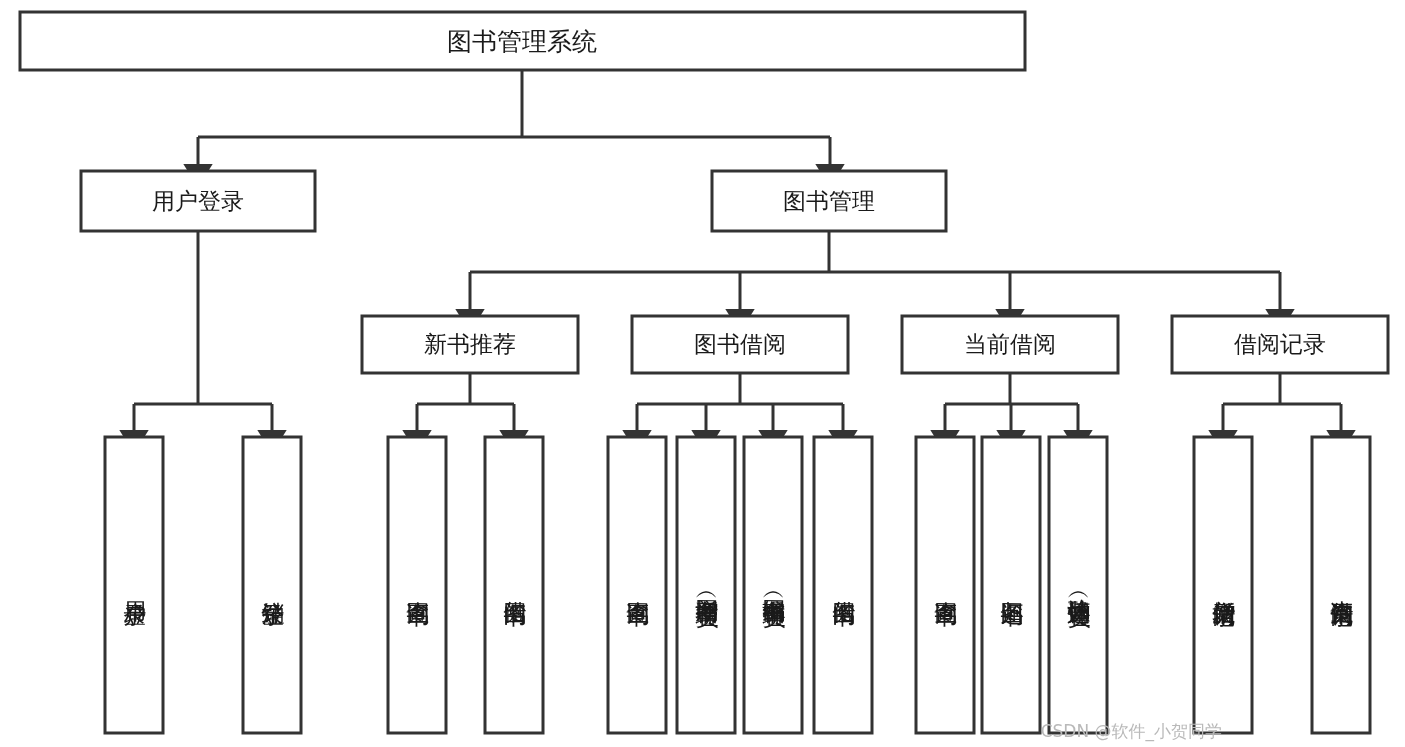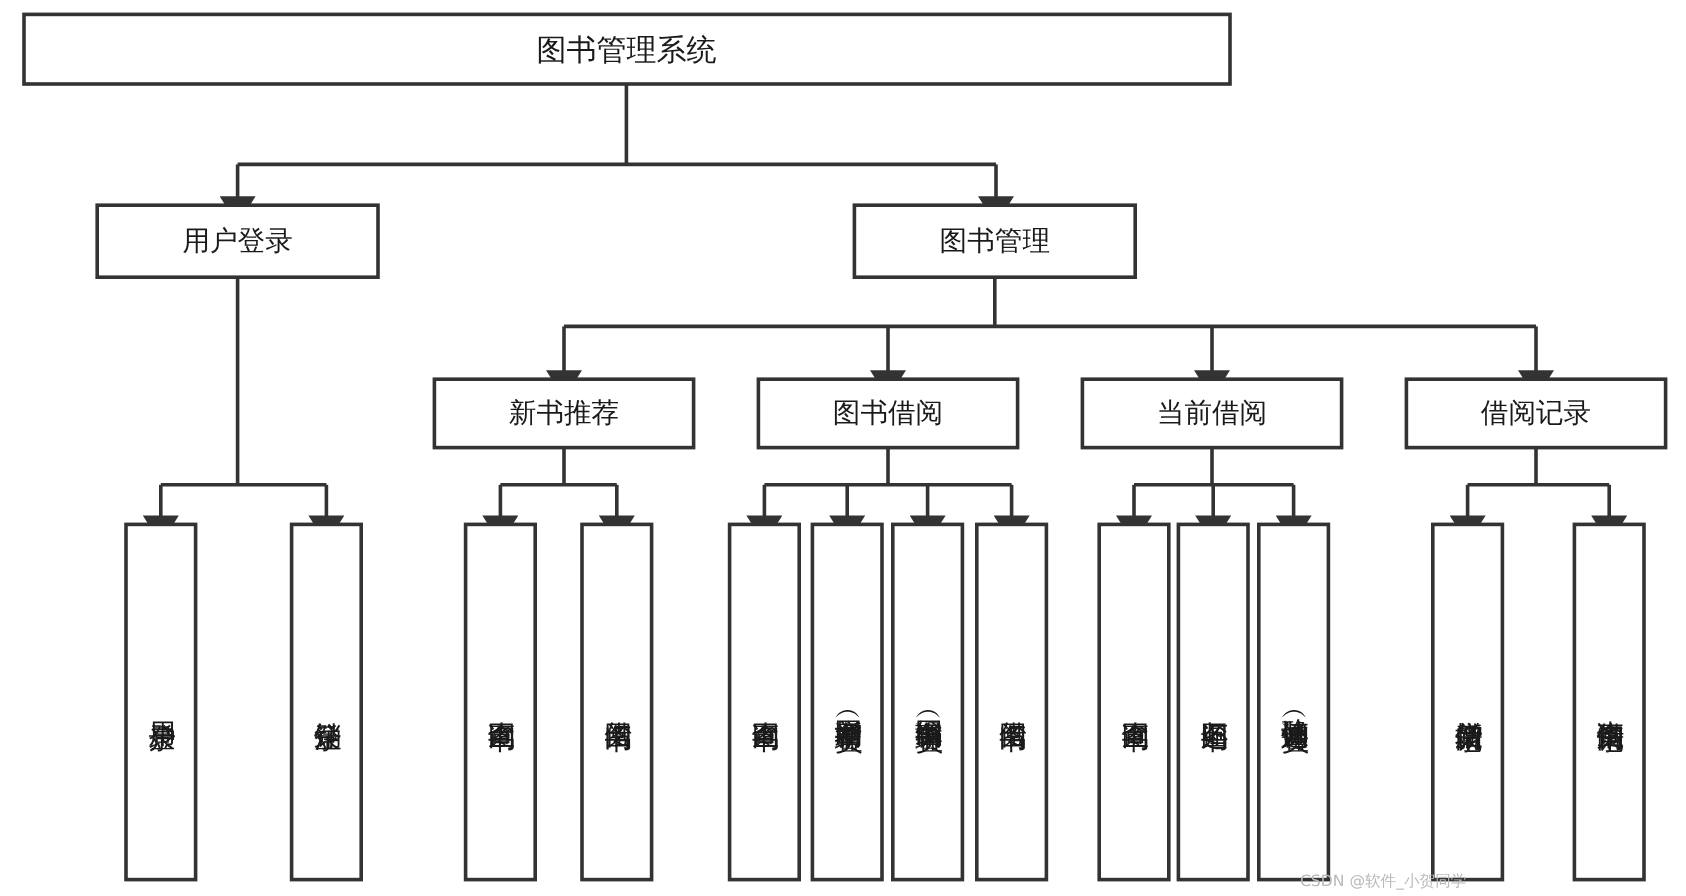--- a/index.html
+++ b/index.html
@@ -19,21 +19,21 @@
     dominant-baseline:middle;
   }
   .lvl1-label{font-size:25px;}
   .lvl2-label{font-size:23px;}
   .lvl3-label{font-size:23px;}
   .leaf-label{font-size:23px;letter-spacing:1px;}
   .watermark{
     position:absolute;
     right:8px;bottom:4px;
     color:#b9b9b9;
-    font-size:13px;
+    font-size:17px;
     font-family:"DejaVu Sans","Liberation Sans",sans-serif;
     white-space:nowrap;
     user-select:none;
   }
 </style>
 </head>
 <body>
 
 <div id="diagram-root">
 

